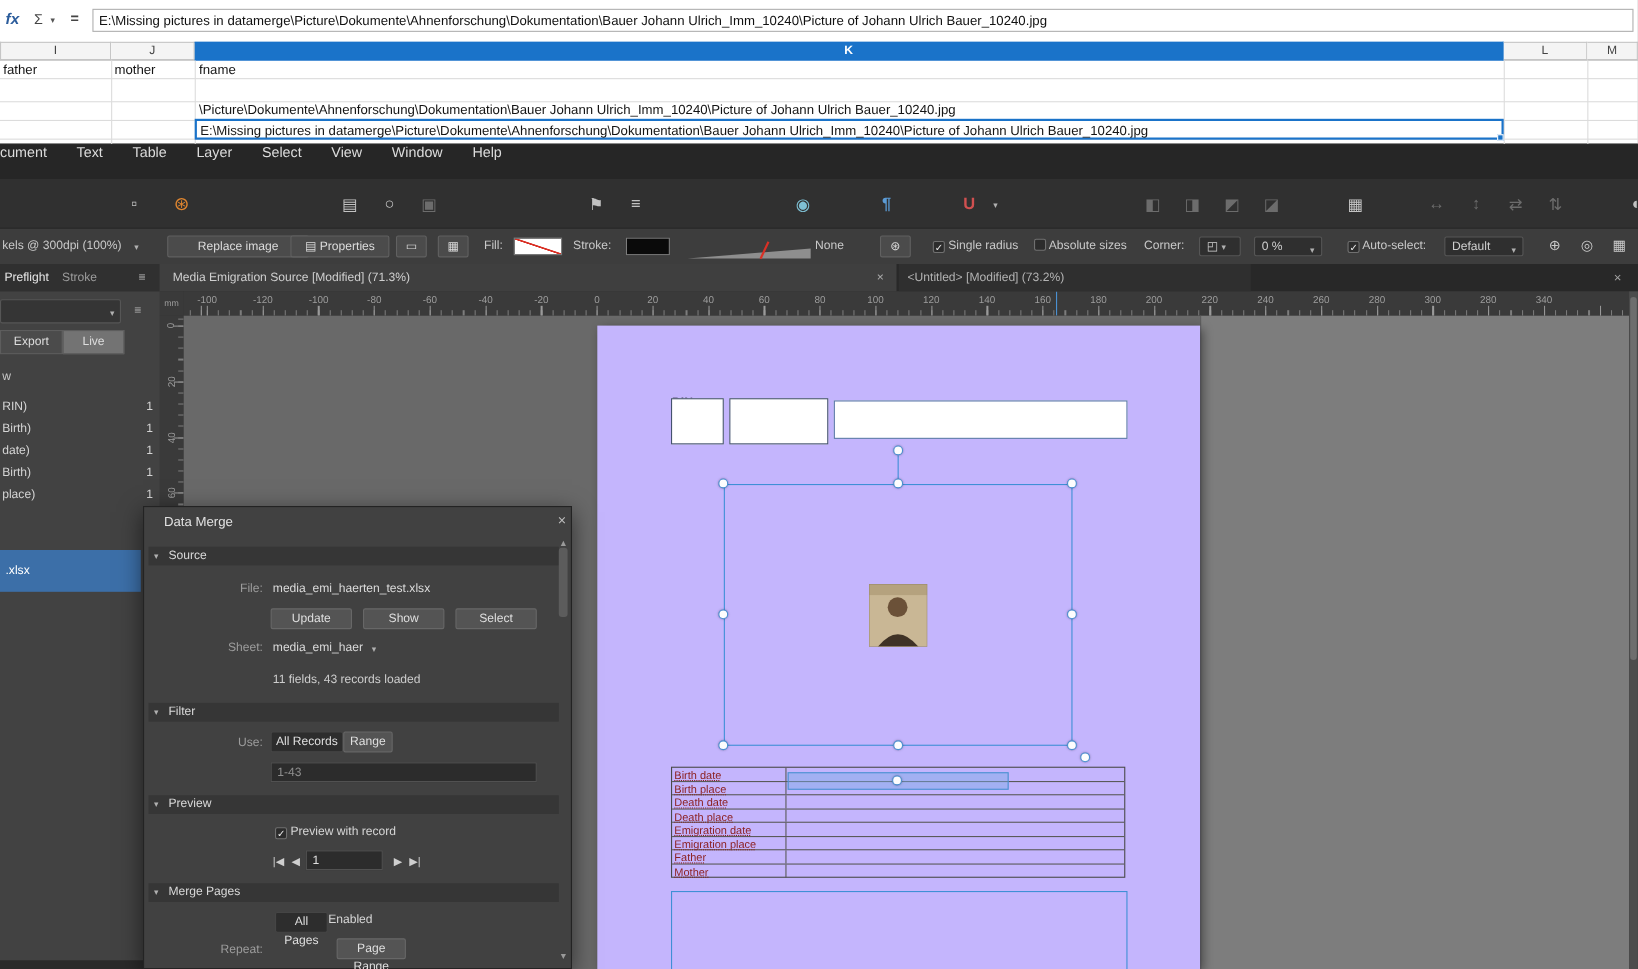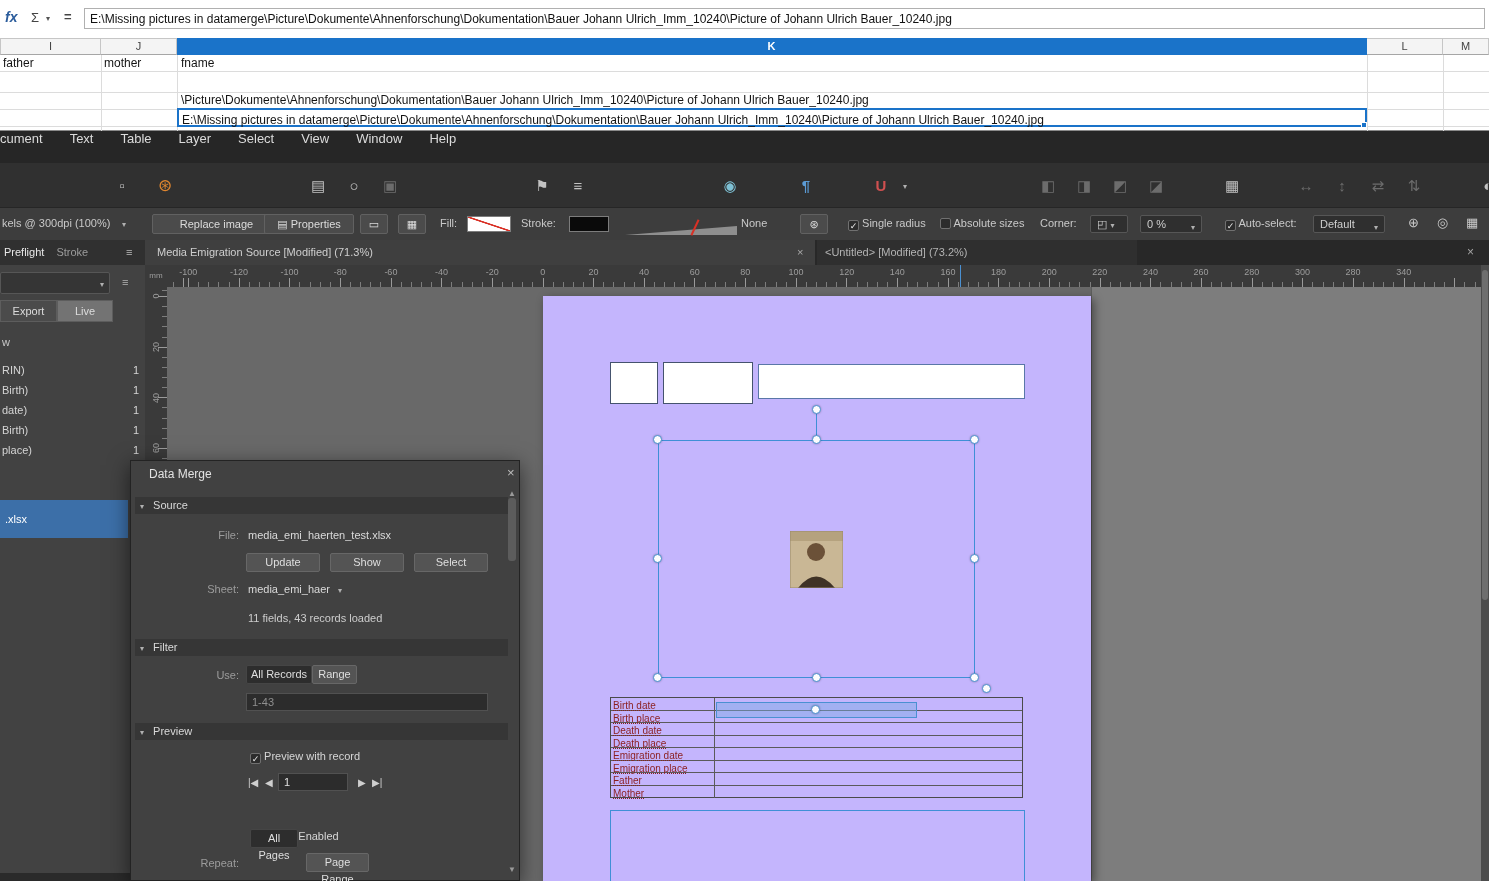--- a/index.html
+++ b/index.html
@@ -470,20 +470,24 @@
     <span class="chev" style="margin-left:5px">▾</span>
     <span style="margin-left:6px">Preview</span>
   </div>
   <span class="abs" style="left:119px;top:289px"><span class="cb">✓</span> <span style="color:#d6d6d6">Preview with record</span></span>
   <span class="navico" style="left:117px;top:316px">|◀</span>
   <span class="navico" style="left:134px;top:316px">◀</span>
   <input class="dminput" style="left: 147px; top: 312px; width: 70px; color: rgb(224, 224, 224);" value="1">
   <span class="navico" style="left:227px;top:316px">▶</span>
   <span class="navico" style="left:241px;top:316px">▶|</span>
 
+  <div class="dmhead" style="top:342px">
+    <span class="chev" style="margin-left:5px">▾</span>
+    <span style="margin-left:6px">Merge Pages</span>
+  </div>
   <span class="abs" style="left:119px;top:369px"><span class="cb">✓</span> <span style="color:#d6d6d6">Merge Enabled</span></span>
   <span class="dm-label" style="top:396px">Repeat:</span>
   <div class="dmbtn on" style="left:119px;top:368px;width:48px">All Pages</div>
   <div class="dmbtn" style="left:175px;top:392px;width:63px">Page Range</div>
 
   <span class="scrarr" style="top:28px">▲</span>
   <div id="dmthumb"></div>
   <span class="scrarr" style="top:404px">▼</span>
 </div>
 

